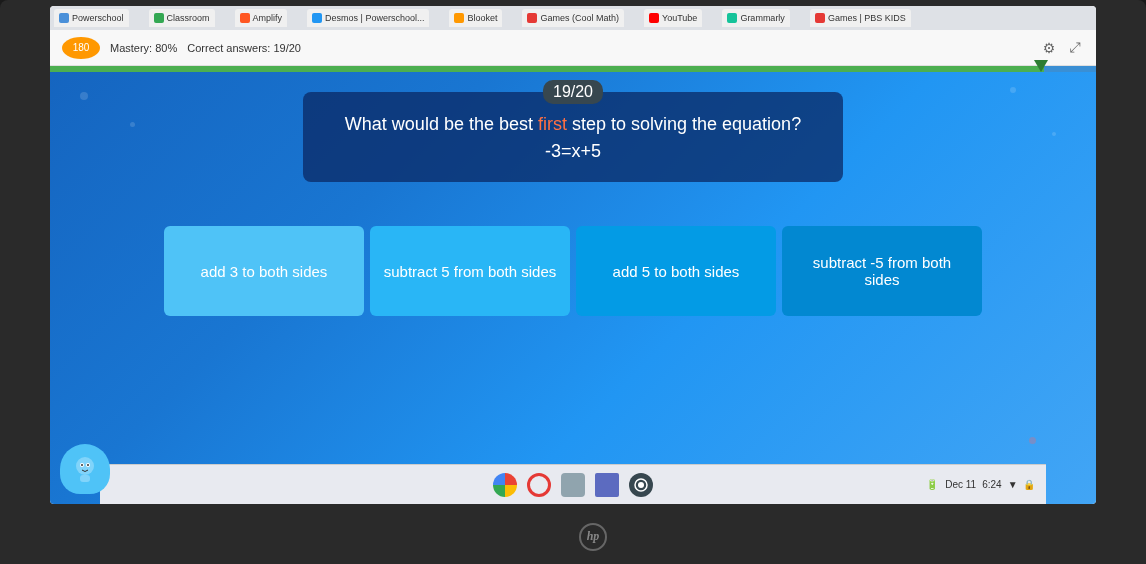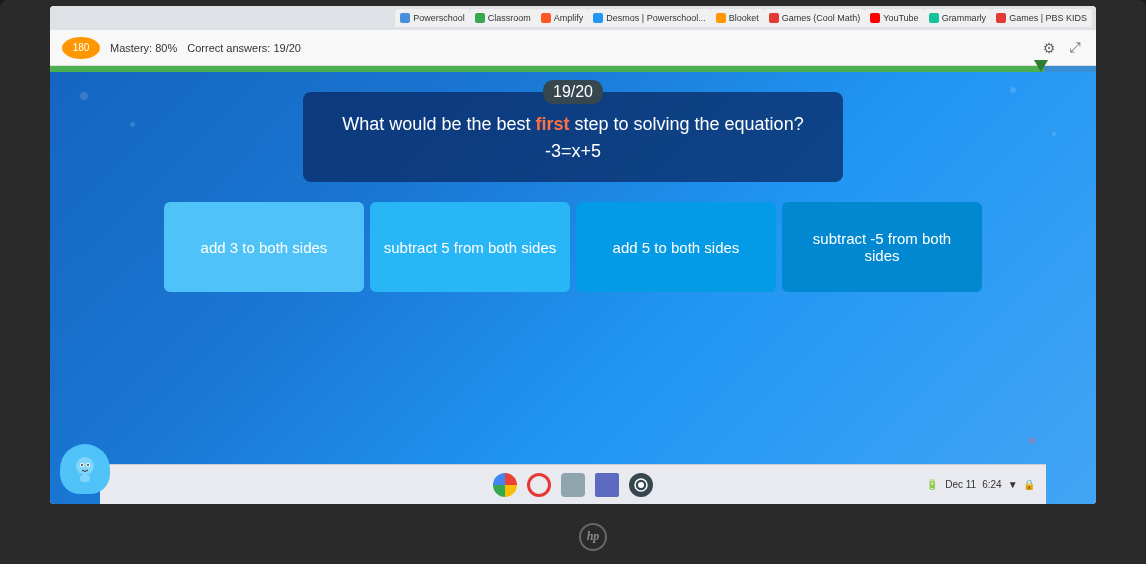--- a/index.html
+++ b/index.html
@@ -37,22 +37,21 @@
     .browser-tabs {
       height: 24px;
       background: #dee1e6;
       display: flex;
       align-items: center;
       padding: 0 4px;
       font-size: 10px;
       color: #333;
       overflow: hidden;
       white-space: nowrap;
-      gap: 0;
-      justify-content: flex-end;
+      gap: 20px;
     }
 
     .browser-tab-item {
       display: flex;
       align-items: center;
       gap: 3px;
       padding: 0 5px;
       height: 18px;
       background: #f0f0f0;
       border-radius: 3px 3px 0 0;
@@ -186,21 +185,21 @@
     }
 
     .question-text {
       color: white;
       font-size: 18px;
       line-height: 1.4;
     }
 
     .question-text .highlight {
       color: #ff7043;
-      font-weight: bold;
+      font-weight: normal;
     }
 
     .question-equation {
       color: white;
       font-size: 18px;
       margin-top: 4px;
     }
 
     
     .answers-row {
@@ -219,20 +218,21 @@
       padding: 12px;
       font-size: 15px;
       font-weight: 500;
       color: white;
       cursor: pointer;
       display: flex;
       align-items: center;
       justify-content: center;
       text-align: center;
       max-width: 200px;
+      margin-top: 24px;
     }
 
     .answer-btn.blue-light {
       background: #4fc3f7;
     }
 
     .answer-btn.blue-mid {
       background: #29b6f6;
     }
 

